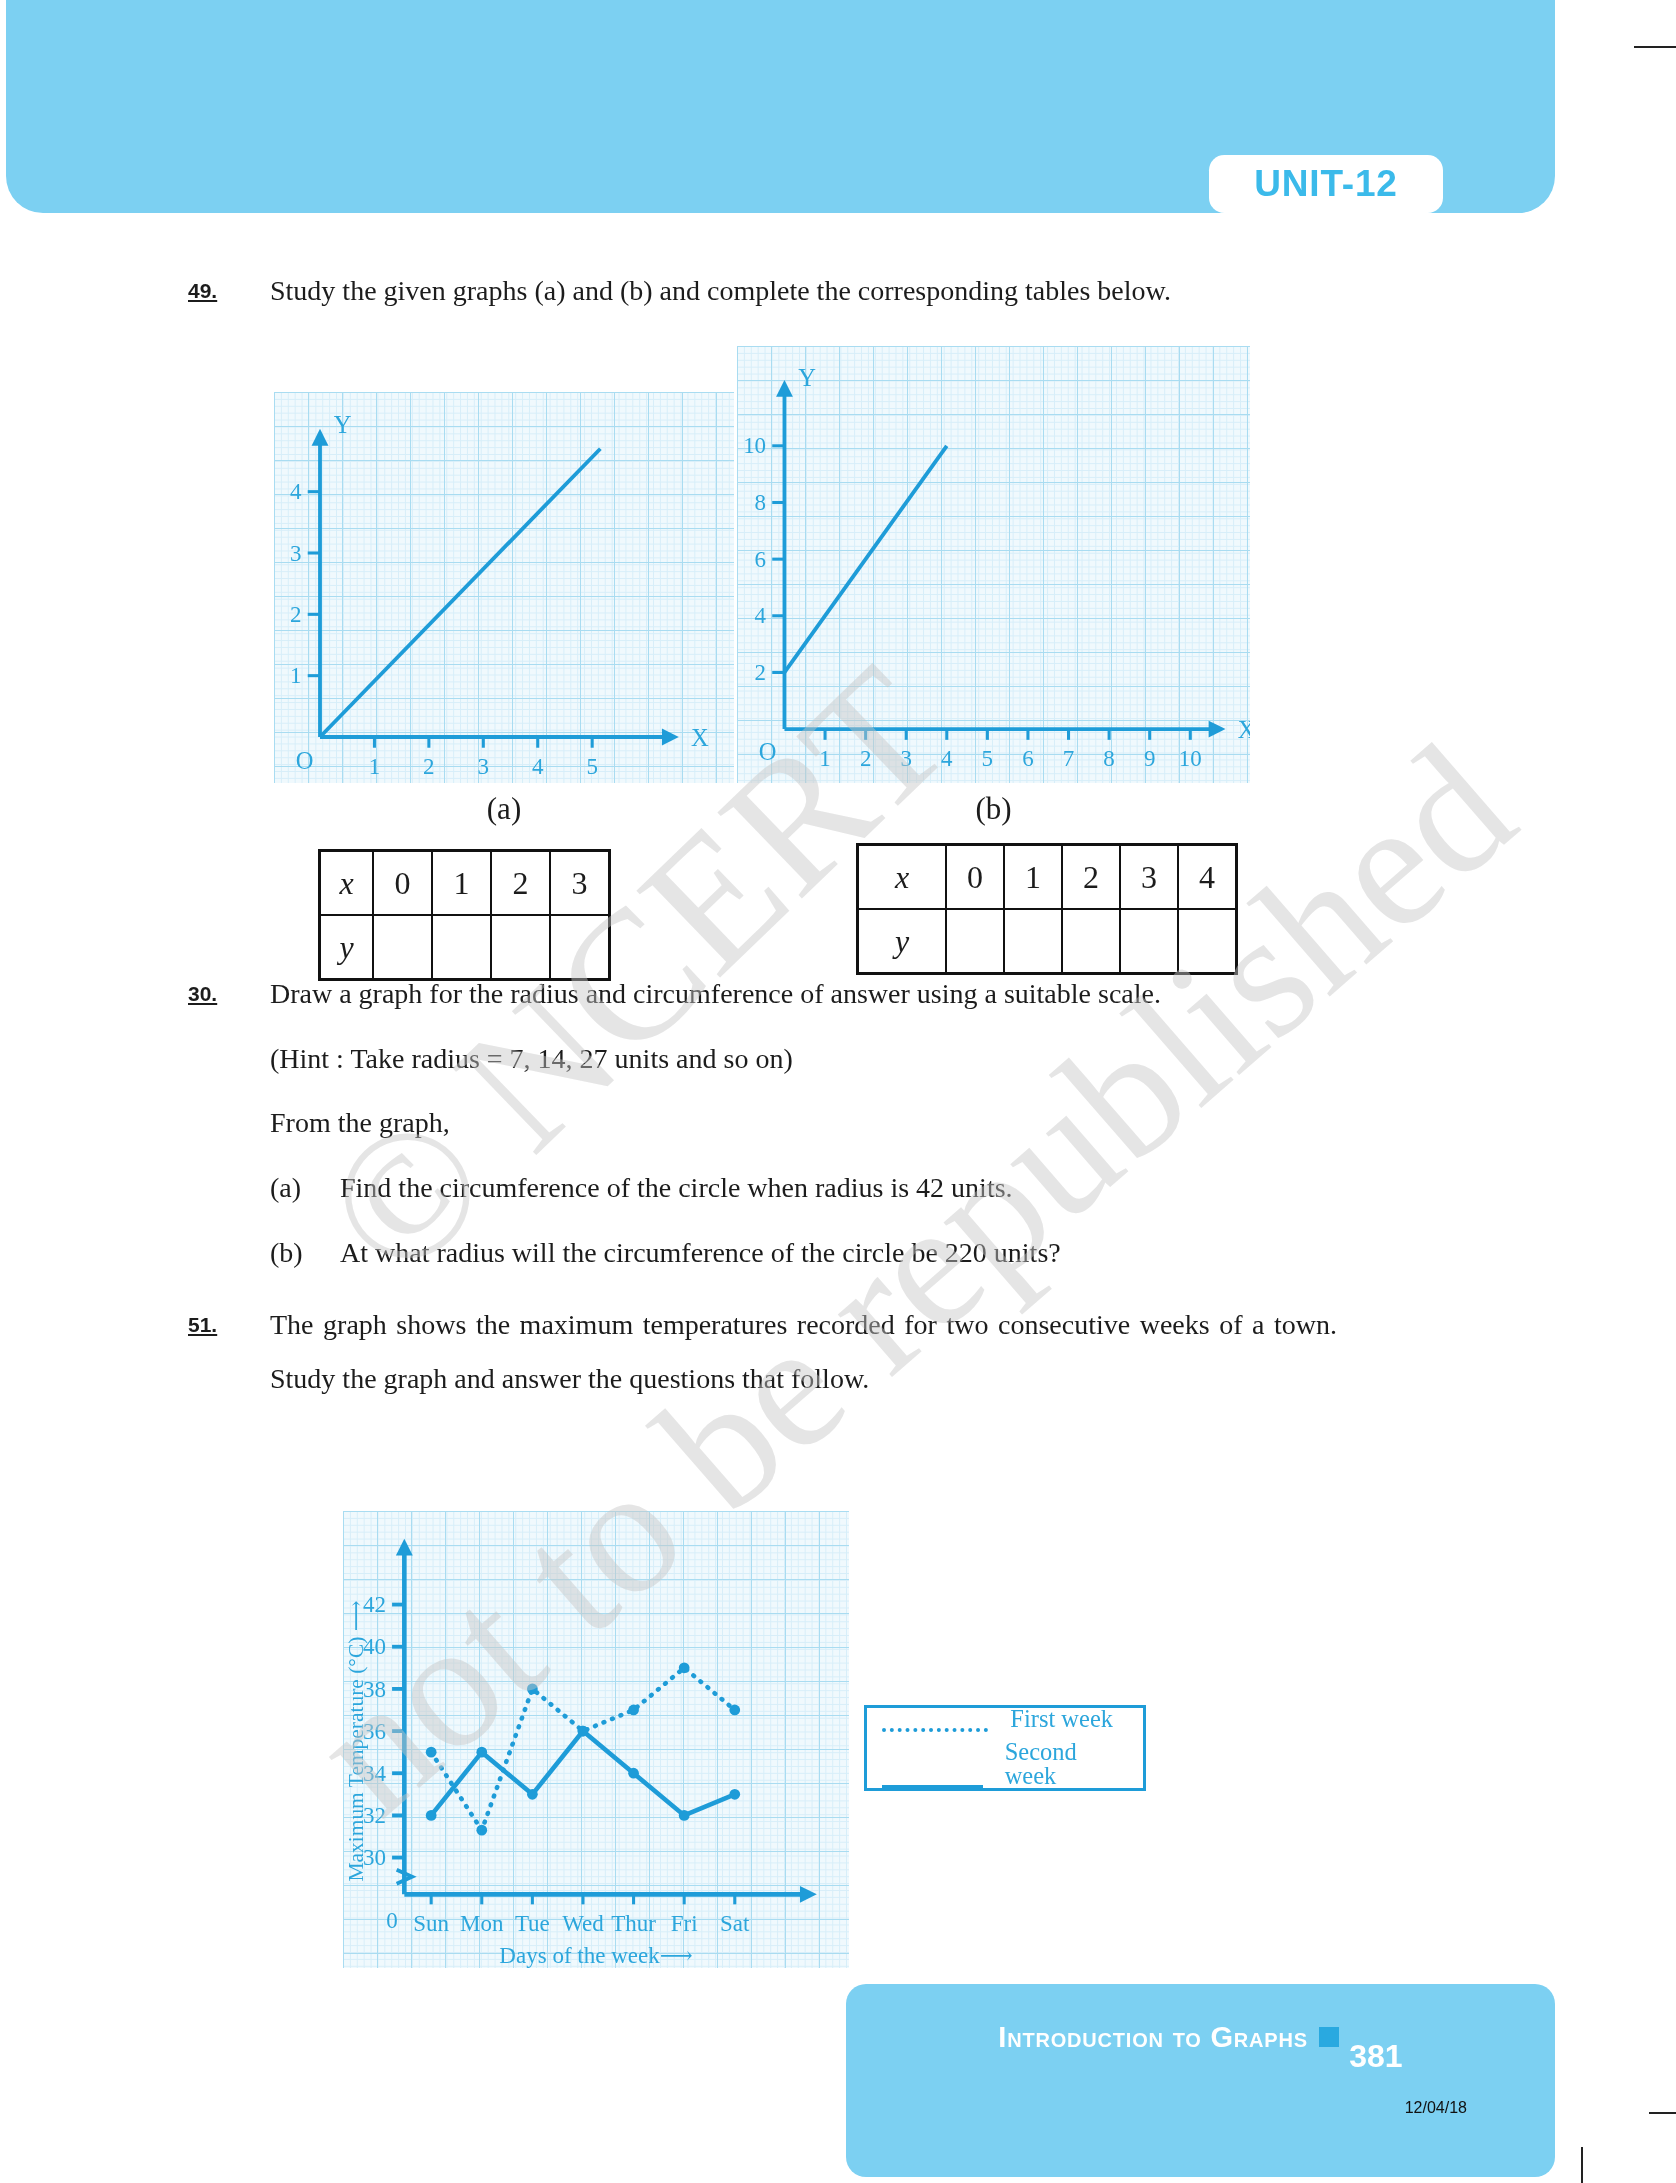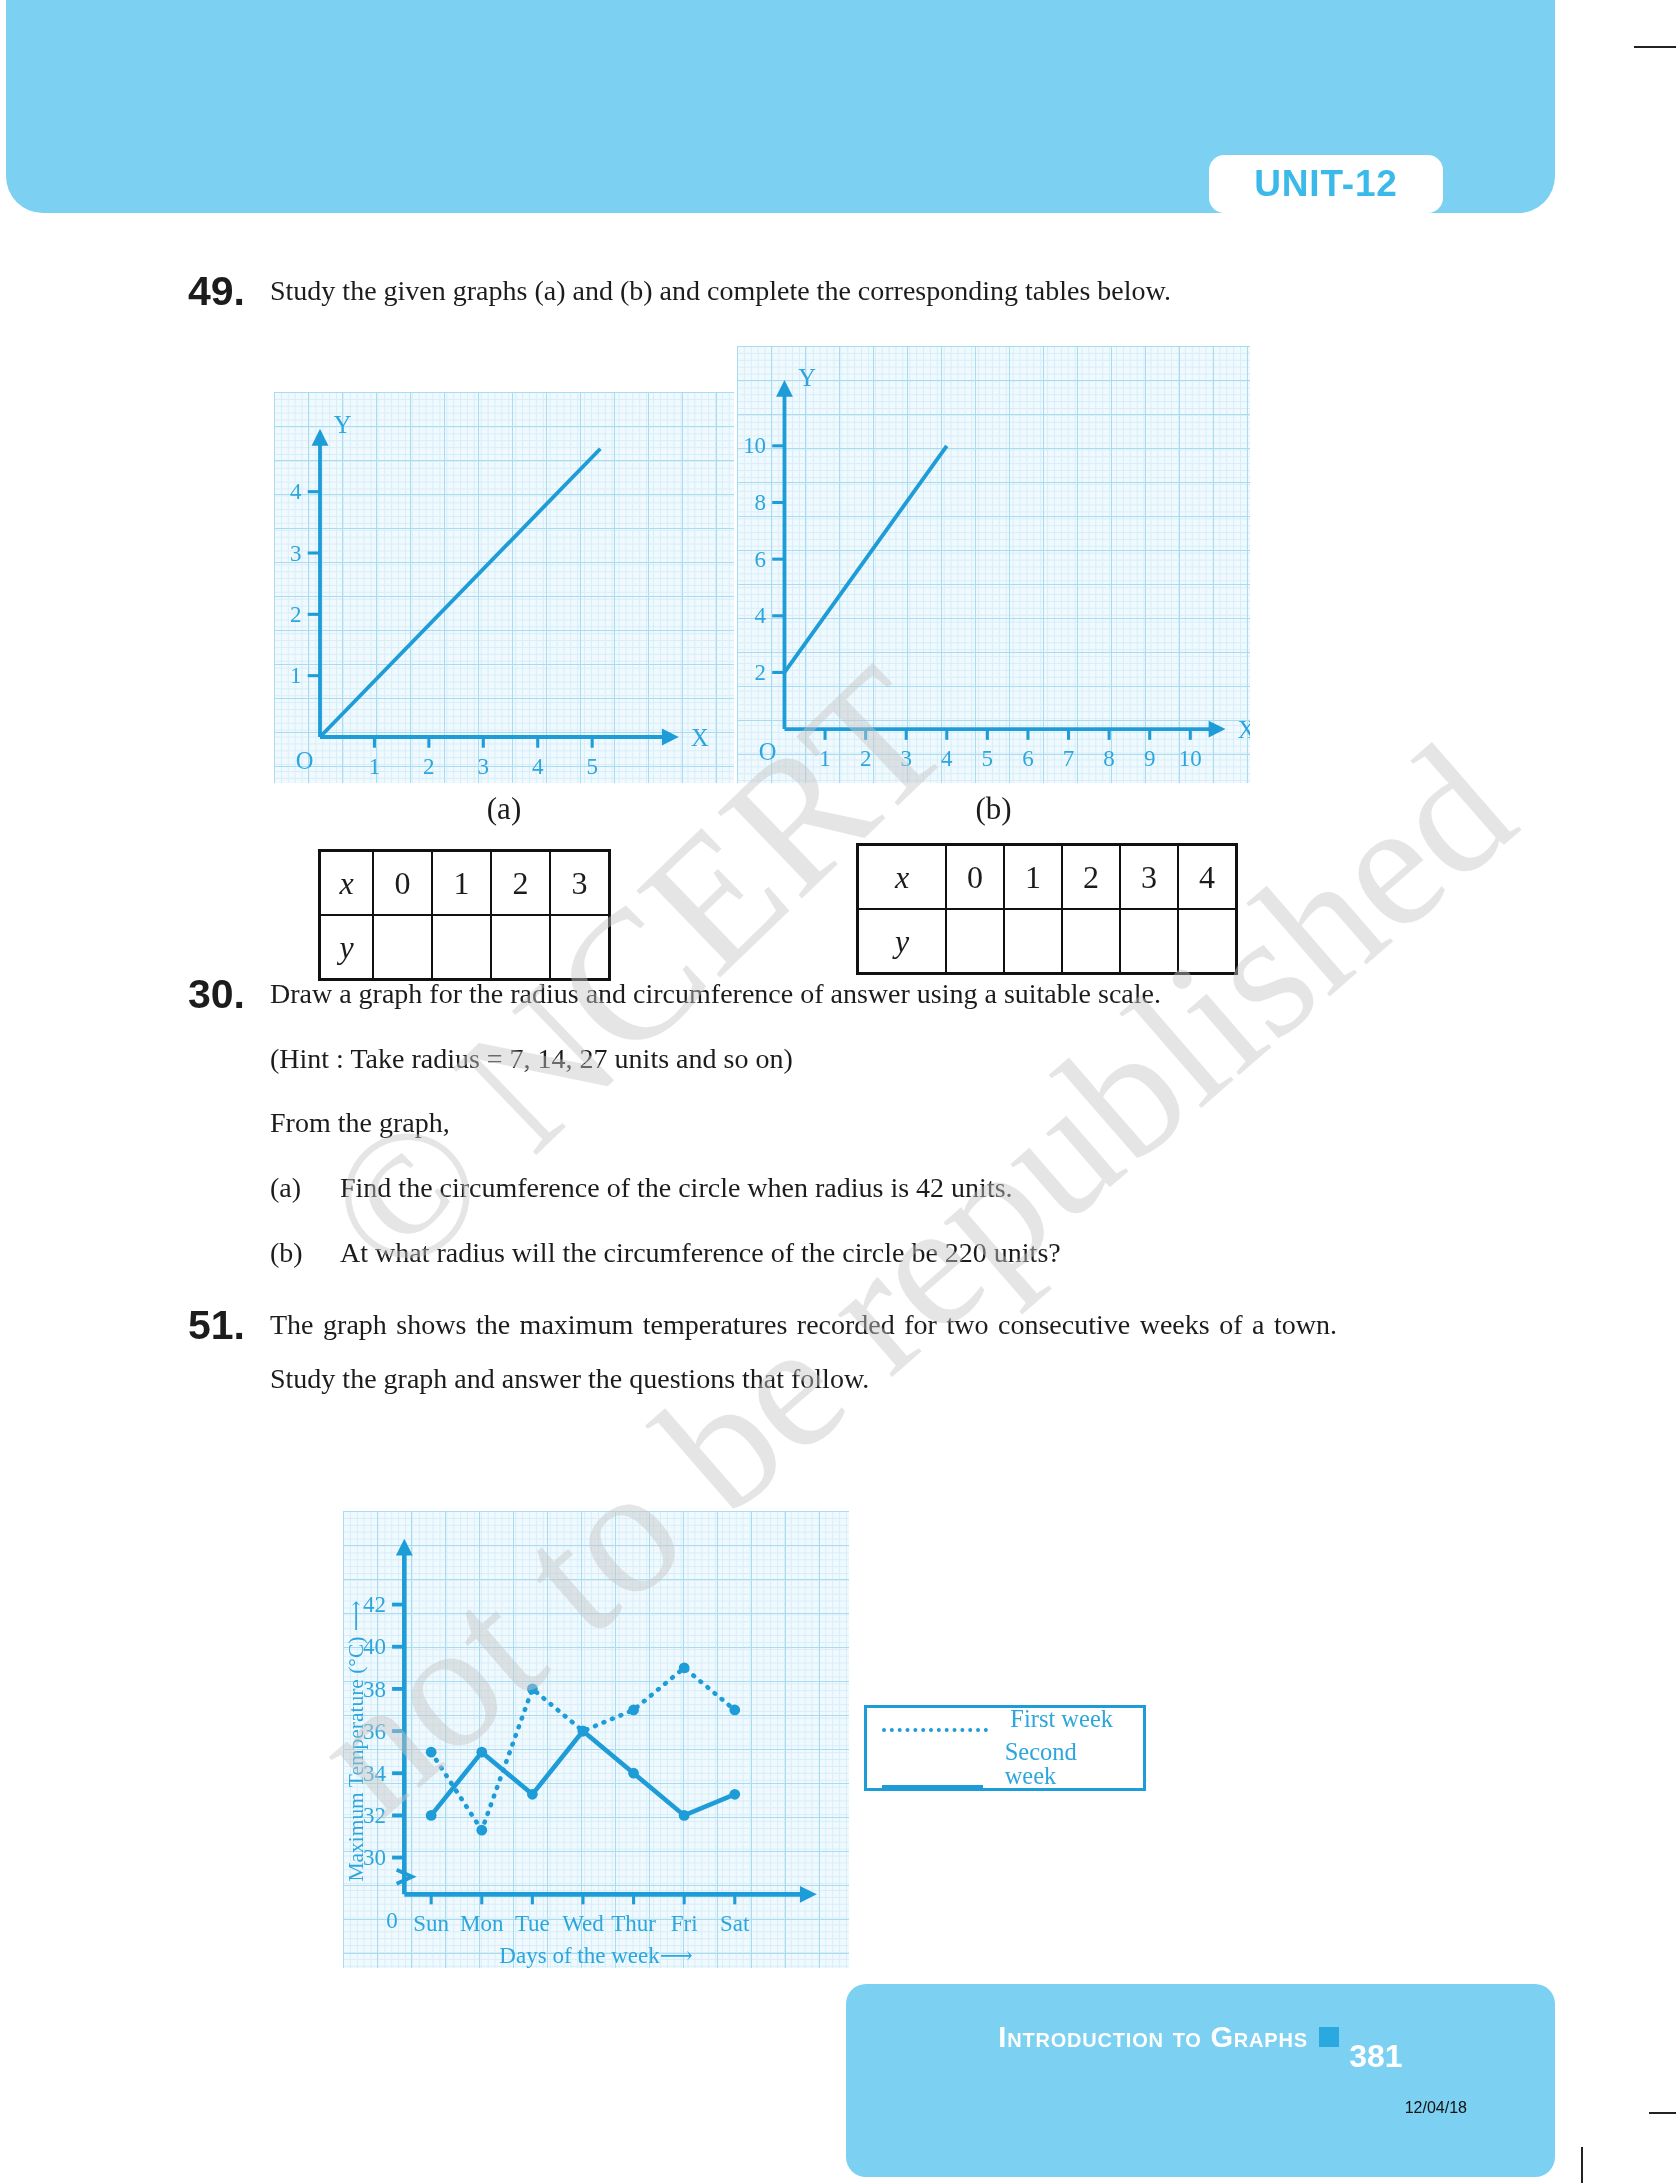--- a/index.html
+++ b/index.html
@@ -26,21 +26,21 @@
 
   
   .crop{position:absolute;background:#222222;z-index:3;}
   .crop-tr{left:1634px;top:46px;width:42px;height:2.3px;}
   .crop-br-h{left:1649px;top:2112px;width:27.6px;height:2.3px;}
   .crop-br-v{left:1581px;top:2147px;width:2.3px;height:36px;}
 
   
   .q{position:absolute;left:188px;width:1157px;display:flex;z-index:2;}
   .qnum{width:82px;flex:0 0 82px;font-family:"Liberation Sans",sans-serif;font-weight:bold;
-        font-size:41px;line-height:54px;}
+        font-size:21px;line-height:54px;text-decoration:underline;}
   .qbody{width:1067px;font-size:28px;line-height:54px;text-align:justify;}
   .qbody p{margin:0 0 10.7px 0;}
   .qpart{display:flex;margin-top:10.7px;}
   .qpart .plabel{width:70px;flex:0 0 70px;}
   .qpart .ptext{flex:1;}
 
   
   .graphpaper{position:absolute;z-index:2;background-color:#f0f9fd;
     background-image:
       linear-gradient(#a9dcf1 0.8px, transparent 0.8px),

